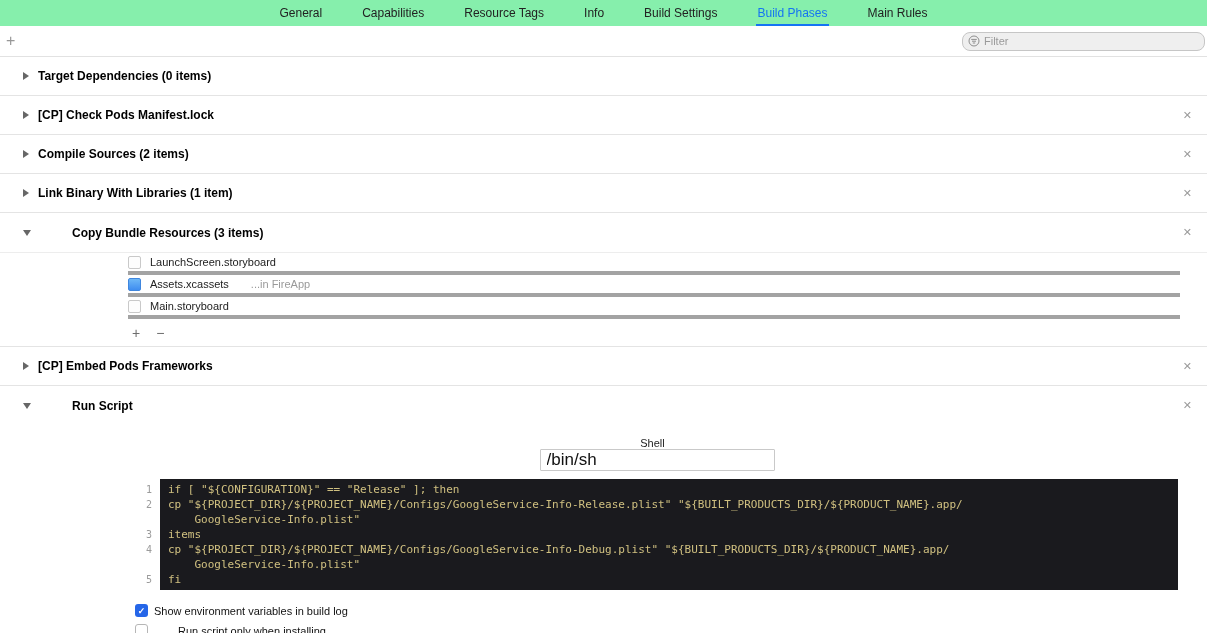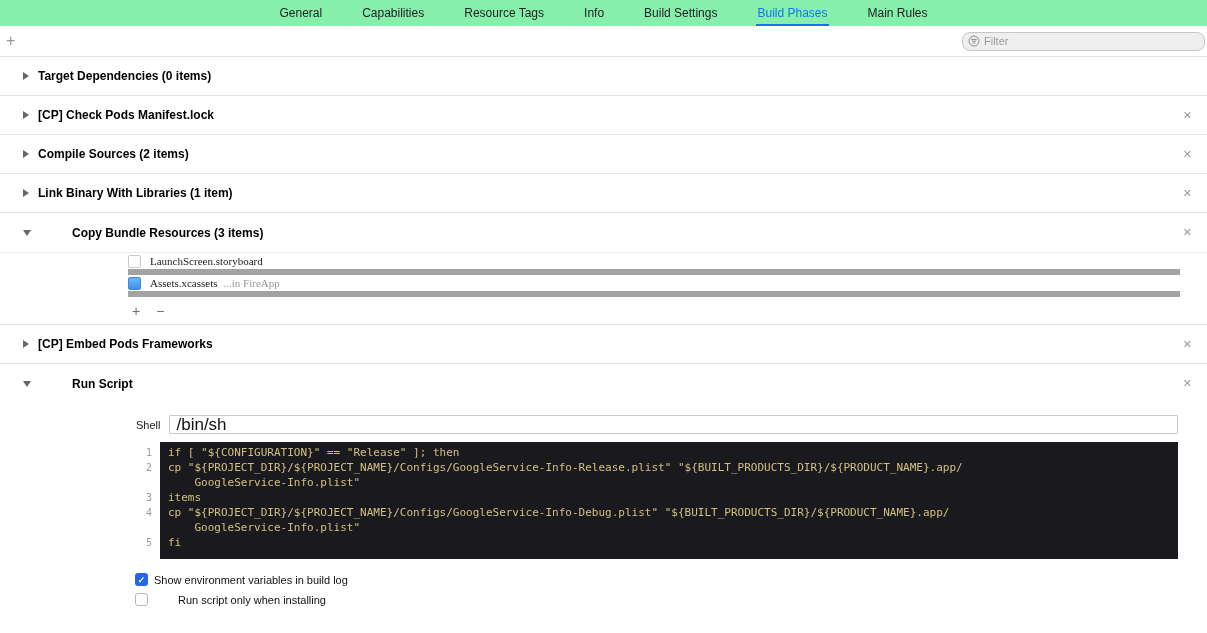--- a/index.html
+++ b/index.html
@@ -31,46 +31,46 @@
   .tri { width:0; height:0; display:inline-block; flex:0 0 auto; }
   .tri.collapsed { border-left:6px solid #676767; border-top:4px solid transparent;
     border-bottom:4px solid transparent; }
   .tri.expanded { border-top:6px solid #676767; border-left:4px solid transparent;
     border-right:4px solid transparent; }
   .phase-title { margin-left:9px; font-weight:bold; font-size:12px; color:#000; }
   .close-x { margin-left:auto; color:#9a9a9a; font-size:11px; line-height:11px; cursor:default; }
 
   
   .file-list { padding-left:128px; padding-right:27px; border-top:1px solid #ededed; }
-  .file-row { height:22px; display:flex; align-items:center; border-bottom:6px solid #a3a3a3;font-family:Liberation Serif, serif; }
+  .file-row { height:22px; display:flex; align-items:center; border-bottom:4px solid #a3a3a3; }
   .ficon { width:13px; height:13px; flex:0 0 auto; border-radius:2px; }
   .ficon.storyboard { background:#fdfdfd; border:1px solid #c9c9c9; }
   .ficon.xcassets { background:linear-gradient(#6db7f7,#3f8df0); border:1px solid #3f86de; }
   .fname { margin-left:9px; color:#222; }
-  .fnote { margin-left:6px; color:#9a9a9a; }
+  .fnote { margin-left:22px; color:#9a9a9a; }
   .plusminus { height:28px; display:flex; align-items:center; gap:16px;
     padding-left:132px; border-bottom:1px solid #e4e4e4; }
   .pm-btn { color:#6e6e6e; font-size:14px; line-height:14px; cursor:default; }
 
   
   .run-content { padding:12px 29px 0 136px; }
-  .shell-row { display:flex; align-items:center; }
+  .shell-row { display:flex; align-items:center;flex-direction:column; }
   .shell-label { margin-right:9px; color:#222; }
   .shell-input { flex:1; height:19px; border:1px solid #c9c9c9; border-radius:1px;
     padding:0 6px; font-size:17px; font-family:"Liberation Sans", sans-serif; color:#111; outline:none; }
 
   .code-editor { margin-top:8px; margin-left:-8px; }
   .code-line { display:flex; align-items:stretch; }
   .ln { width:32px; flex:0 0 auto; text-align:right; padding-right:8px; color:#9b9b9b;
     font-family:"DejaVu Sans Mono", monospace; font-size:10px; line-height:15px; }
   .code { flex:1; background:#1a1a1e; color:#d0c080; font-family:"DejaVu Sans Mono", monospace;
     font-size:11px; line-height:15px; white-space:pre-wrap; word-break:break-all; padding:0 8px; }
   .code-line:first-child .code { padding-top:3px; }
   .code-line:first-child .ln { padding-top:3px; }
-  .code-line:last-child .code { padding-bottom:9px; }
+  .code-line:last-child .code { padding-bottom:3px; }
 
   .opt-row { display:flex; align-items:center; margin-left:-1px; }
   .opt-row.first { margin-top:14px; }
   .opt-row + .opt-row { margin-top:7px;gap:24px; }
   .cb { width:13px; height:13px; border-radius:3px; margin-right:6px; flex:0 0 auto;
     display:flex; align-items:center; justify-content:center; }
   .cb.checked { background:#2566e8; color:#fff; font-size:9px; font-weight:bold; }
   .cb.unchecked { background:#fff; border:1px solid #b6b6b6; }
   .opt-label { color:#111; }
 </style>
@@ -135,20 +135,25 @@
     <div class="file-row">
       <span class="ficon storyboard"></span>
       <span class="fname">LaunchScreen.storyboard</span>
       <span class="fnote"></span>
     </div>
     <div class="file-row">
       <span class="ficon xcassets"></span>
       <span class="fname">Assets.xcassets</span>
       <span class="fnote">...in FireApp</span>
     </div>
+    <div class="file-row">
+      <span class="ficon storyboard"></span>
+      <span class="fname">Main.storyboard</span>
+      <span class="fnote"></span>
+    </div>
   </div>
   <div class="plusminus">
     <span class="pm-btn">+</span>
     <span class="pm-btn">−</span>
   </div>
 
   <div class="phase-row">
     <span class="tri collapsed"></span>
     <span class="phase-title">[CP] Embed Pods Frameworks</span>
     <span class="close-x">✕</span>

